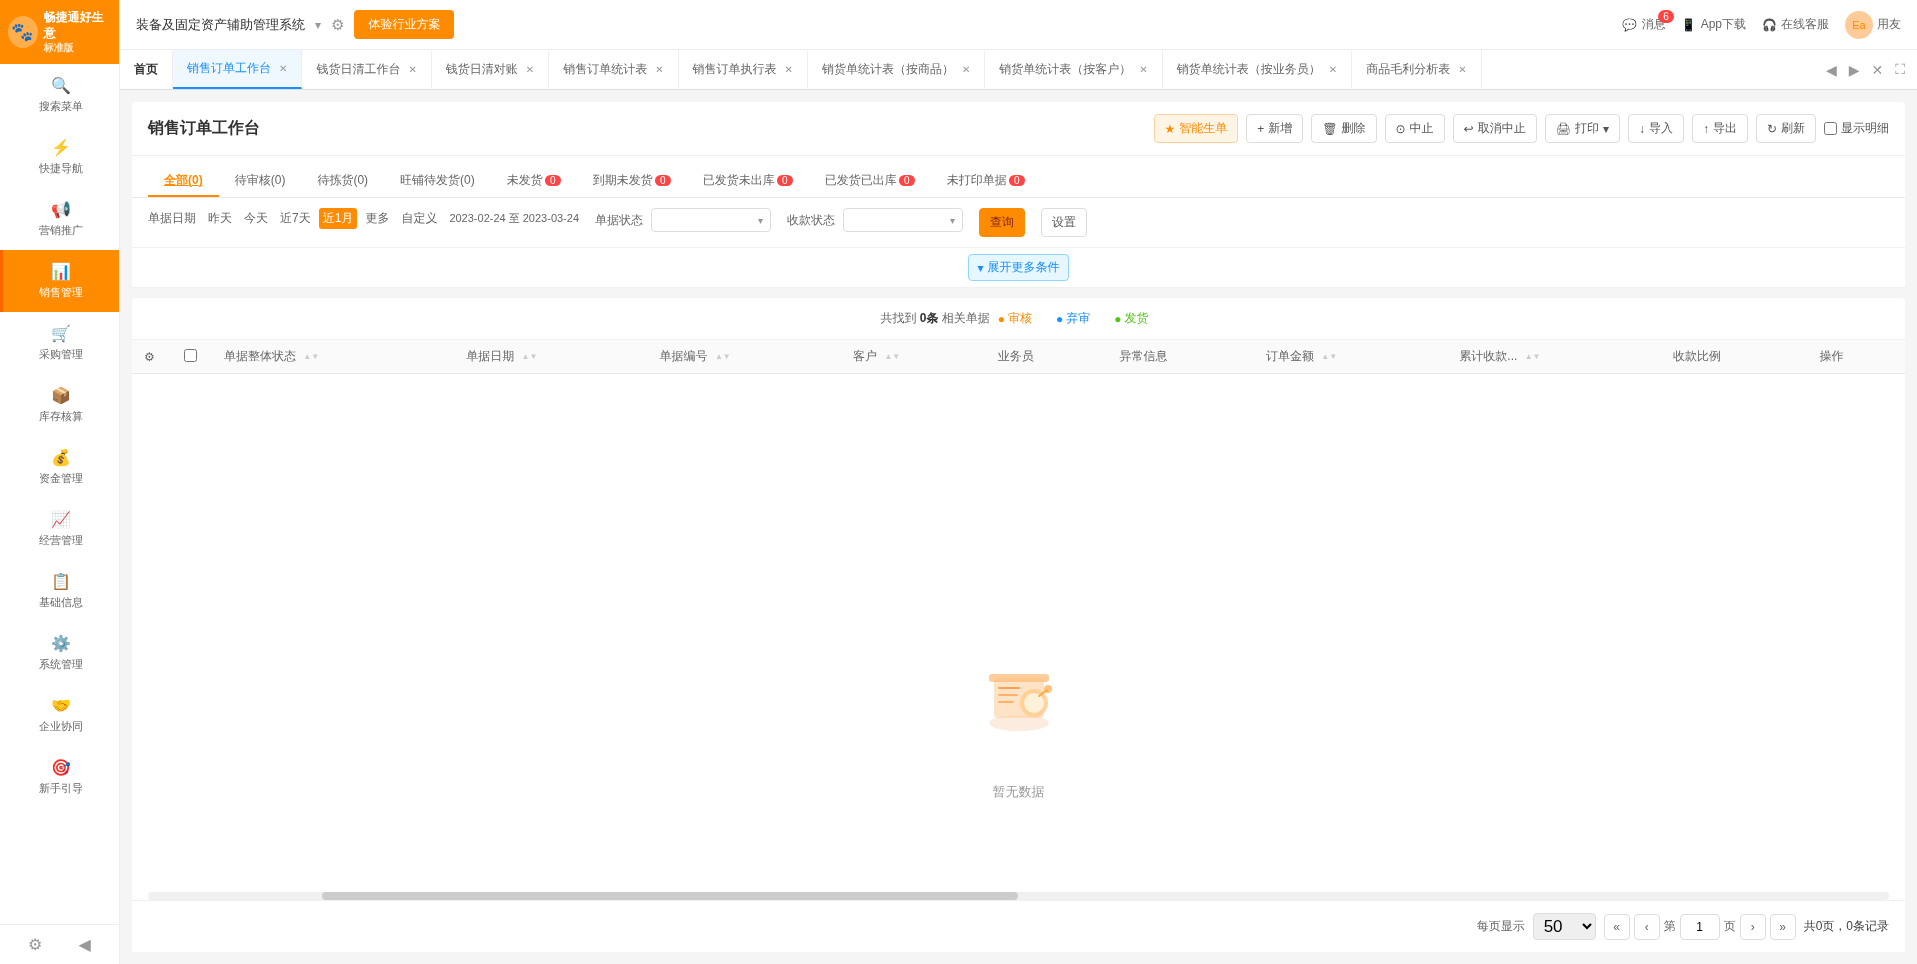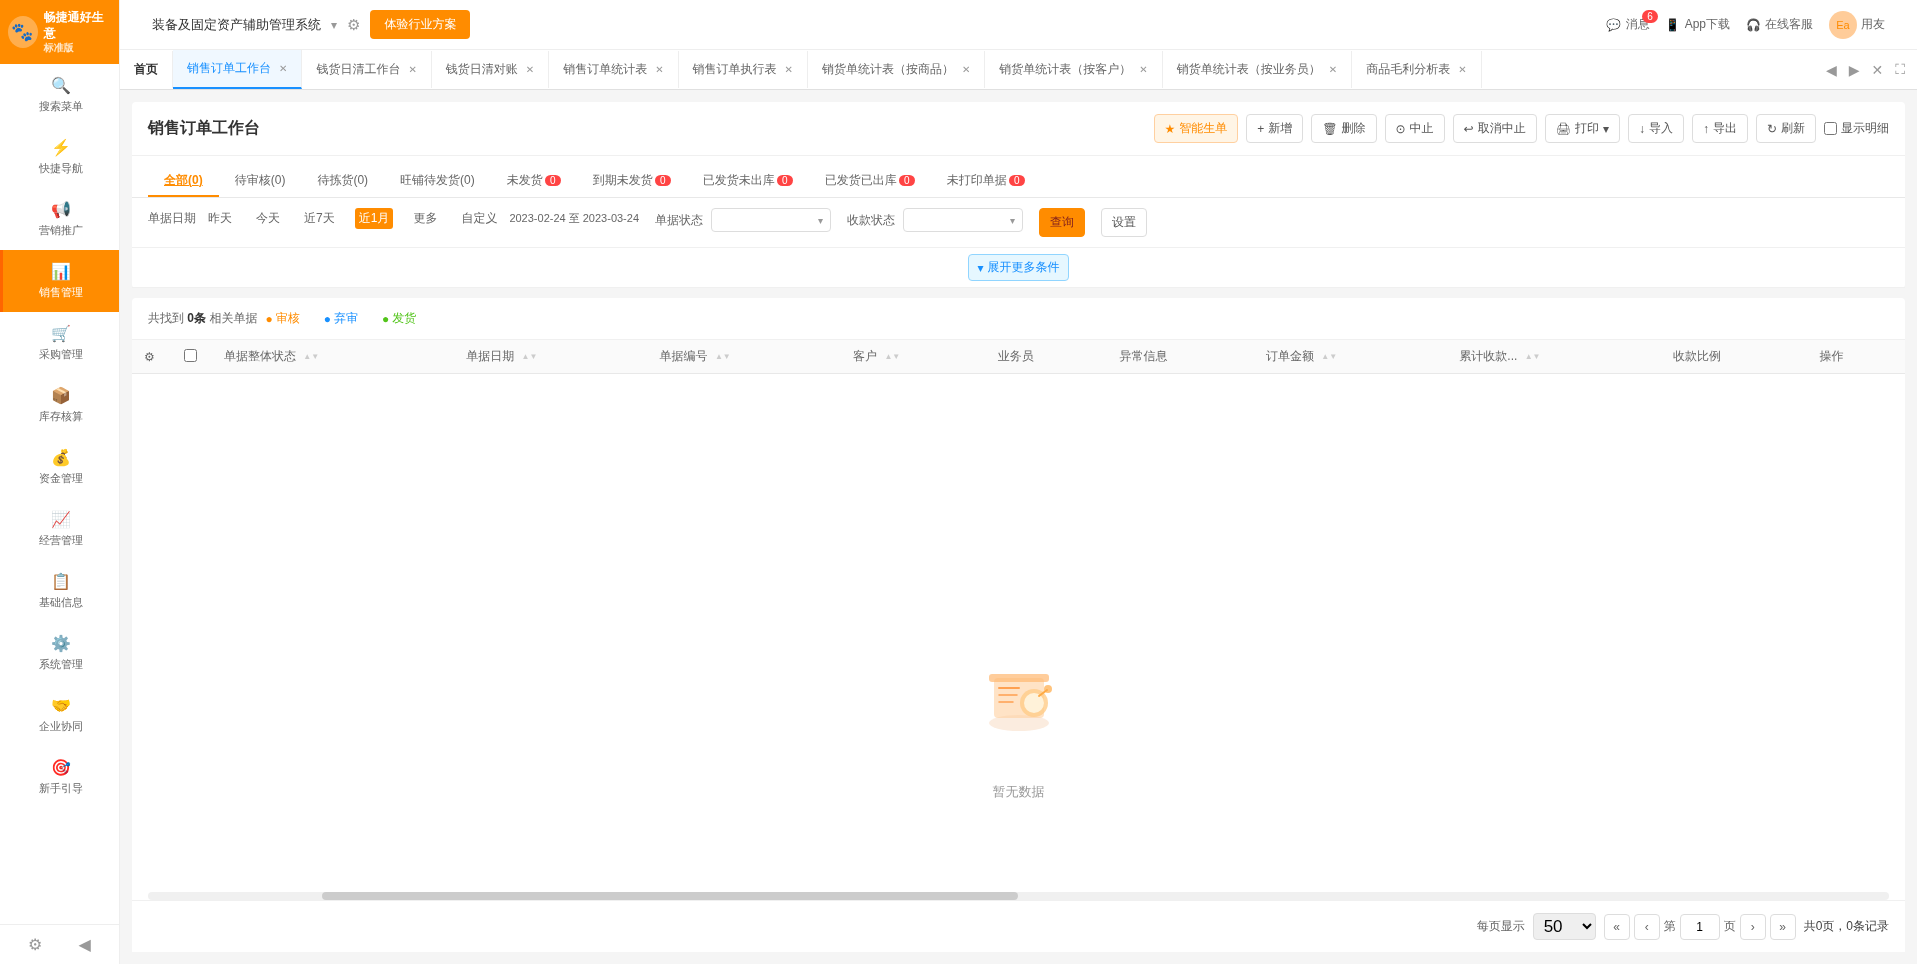--- a/index.html
+++ b/index.html
@@ -14,21 +14,21 @@
     .sidebar-item { padding: 12px 8px; display: flex; flex-direction: column; align-items: center; gap: 4px; cursor: pointer; color: #666; font-size: 11px; border-left: 3px solid transparent; }
     .sidebar-item.active { background: #ff8c00; color: #fff; border-left-color: #ff6600; }
     .sidebar-item .nav-icon { font-size: 16px; }
     .sidebar-bottom { padding: 10px; display: flex; justify-content: space-around; border-top: 1px solid #eee; }
     .sidebar-bottom-btn { cursor: pointer; color: #999; font-size: 16px; }
 
     
     .main { flex: 1; display: flex; flex-direction: column; overflow: hidden; }
 
     
-    .top-header { background: #fff; border-bottom: 1px solid #eee; padding: 0 32px; height: 50px; display: flex; align-items: center; justify-content: space-between; flex-shrink: 0; }
+    .top-header { background: #fff; border-bottom: 1px solid #eee; padding: 0 16px; height: 50px; display: flex; align-items: center; justify-content: space-between; flex-shrink: 0; }
     .top-header-left { display: flex; align-items: center; gap: 10px; }
     .app-title { font-size: 13px; color: #333; }
     .dropdown-arrow { color: #999; cursor: pointer; }
     .settings-icon { color: #999; cursor: pointer; font-size: 15px; }
     .industry-btn { background: #ff8c00; color: #fff; border: none; border-radius: 4px; padding: 6px 14px; font-size: 12px; cursor: pointer; }
     .top-header-right { display: flex; align-items: center; gap: 16px; color: #666; font-size: 12px; }
     .top-right-item { display: flex; align-items: center; gap: 4px; cursor: pointer; position: relative; }
     .badge { background: #ff4444; color: #fff; border-radius: 10px; font-size: 10px; padding: 1px 5px; position: absolute; top: -6px; right: -8px; }
     .user-avatar { width: 28px; height: 28px; background: #ffcc99; border-radius: 50%; display: flex; align-items: center; justify-content: center; font-size: 11px; color: #ff8c00; }
 
@@ -51,38 +51,38 @@
     .page-actions { display: flex; align-items: center; gap: 8px; }
     .action-btn { display: flex; align-items: center; gap: 4px; padding: 5px 10px; border: 1px solid #ddd; background: #fff; border-radius: 4px; cursor: pointer; font-size: 12px; color: #555; }
     .action-btn.primary { background: #ff8c00; color: #7f1d1d; border-color: #ff8c00; }
     .action-btn.orange { background: #fff5e6; color: #ff8c00; border-color: #ffd0a0; }
     .checkbox-item { display: flex; align-items: center; gap: 4px; font-size: 12px; color: #555; }
 
     
     .filter-bar { padding: 10px 16px; border-bottom: 1px solid #f0f0f0; display: flex; align-items: flex-start; gap: 16px; flex-wrap: wrap; }
     .filter-group { display: flex; align-items: center; gap: 8px; }
     .filter-label { color: #666; white-space: nowrap; font-size: 12px; }
-    .filter-date-options { display: flex; gap: 16px; align-items: center; }
+    .filter-date-options { display: flex; gap: 4px; align-items: center; }
     .date-opt { cursor: pointer; color: #666; font-size: 12px; padding: 2px 4px; }
     .date-opt.active { color: #fff; background: #ff8c00; border-radius: 3px; }
     .date-range { color: #666; font-size: 11px; }
     .filter-select { border: 1px solid #ddd; border-radius: 4px; padding: 4px 24px 4px 8px; font-size: 12px; color: #333; background: #fff; cursor: pointer; min-width: 120px; appearance: none; -webkit-appearance: none; }
     .select-wrapper { position: relative; display: inline-block; }
     .select-wrapper::after { content: '▾'; position: absolute; right: 8px; top: 50%; transform: translateY(-50%); color: #999; pointer-events: none; font-size: 10px; }
     .expand-btn { display: flex; align-items: center; gap: 4px; color: #1890ff; cursor: pointer; font-size: 12px; padding: 4px 8px; border: 1px solid #91d5ff; border-radius: 4px; background: #e6f7ff; }
 
     
     .sub-tabs { padding: 10px 16px 0; display: flex; gap: 0; border-bottom: 1px solid #e8e8e8; }
     .sub-tab { padding: 6px 16px; font-size: 12px; color: #666; cursor: pointer; border-bottom: 2px solid transparent; white-space: nowrap; }
     .sub-tab.active { color: #ff8c00; border-bottom-color: #ff8c00; font-weight: bold; text-decoration: underline; }
     .sub-tab .red-dot { display: inline-block; background: #ff4444; color: #fff; border-radius: 10px; font-size: 10px; padding: 0 4px; min-width: 16px; text-align: center; margin-left: 2px; }
 
     
     .table-section { background: #fff; border-radius: 4px; flex: 1; display: flex; flex-direction: column; }
-    .table-toolbar { padding: 8px 16px; display: flex; align-items: center; justify-content: flex-start; border-bottom: 1px solid #f0f0f0; }
+    .table-toolbar { padding: 8px 16px; display: flex; align-items: center; justify-content: center; border-bottom: 1px solid #f0f0f0; }
     .table-count { font-size: 12px; color: #666; }
     .table-count strong { color: #333; }
     .table-right-actions { display: flex; gap: 8px; }
     .tbl-btn { display: flex; align-items: center; gap: 3px; padding: 4px 8px; border-radius: 4px; font-size: 12px; cursor: pointer; border: none; background: none; }
     .tbl-btn.review { color: #ff8c00; }
     .tbl-btn.cancel-review { color: #1890ff; }
     .tbl-btn.ship { color: #52c41a; }
 
     
     .data-table { width: 100%; border-collapse: collapse; font-size: 12px; }

